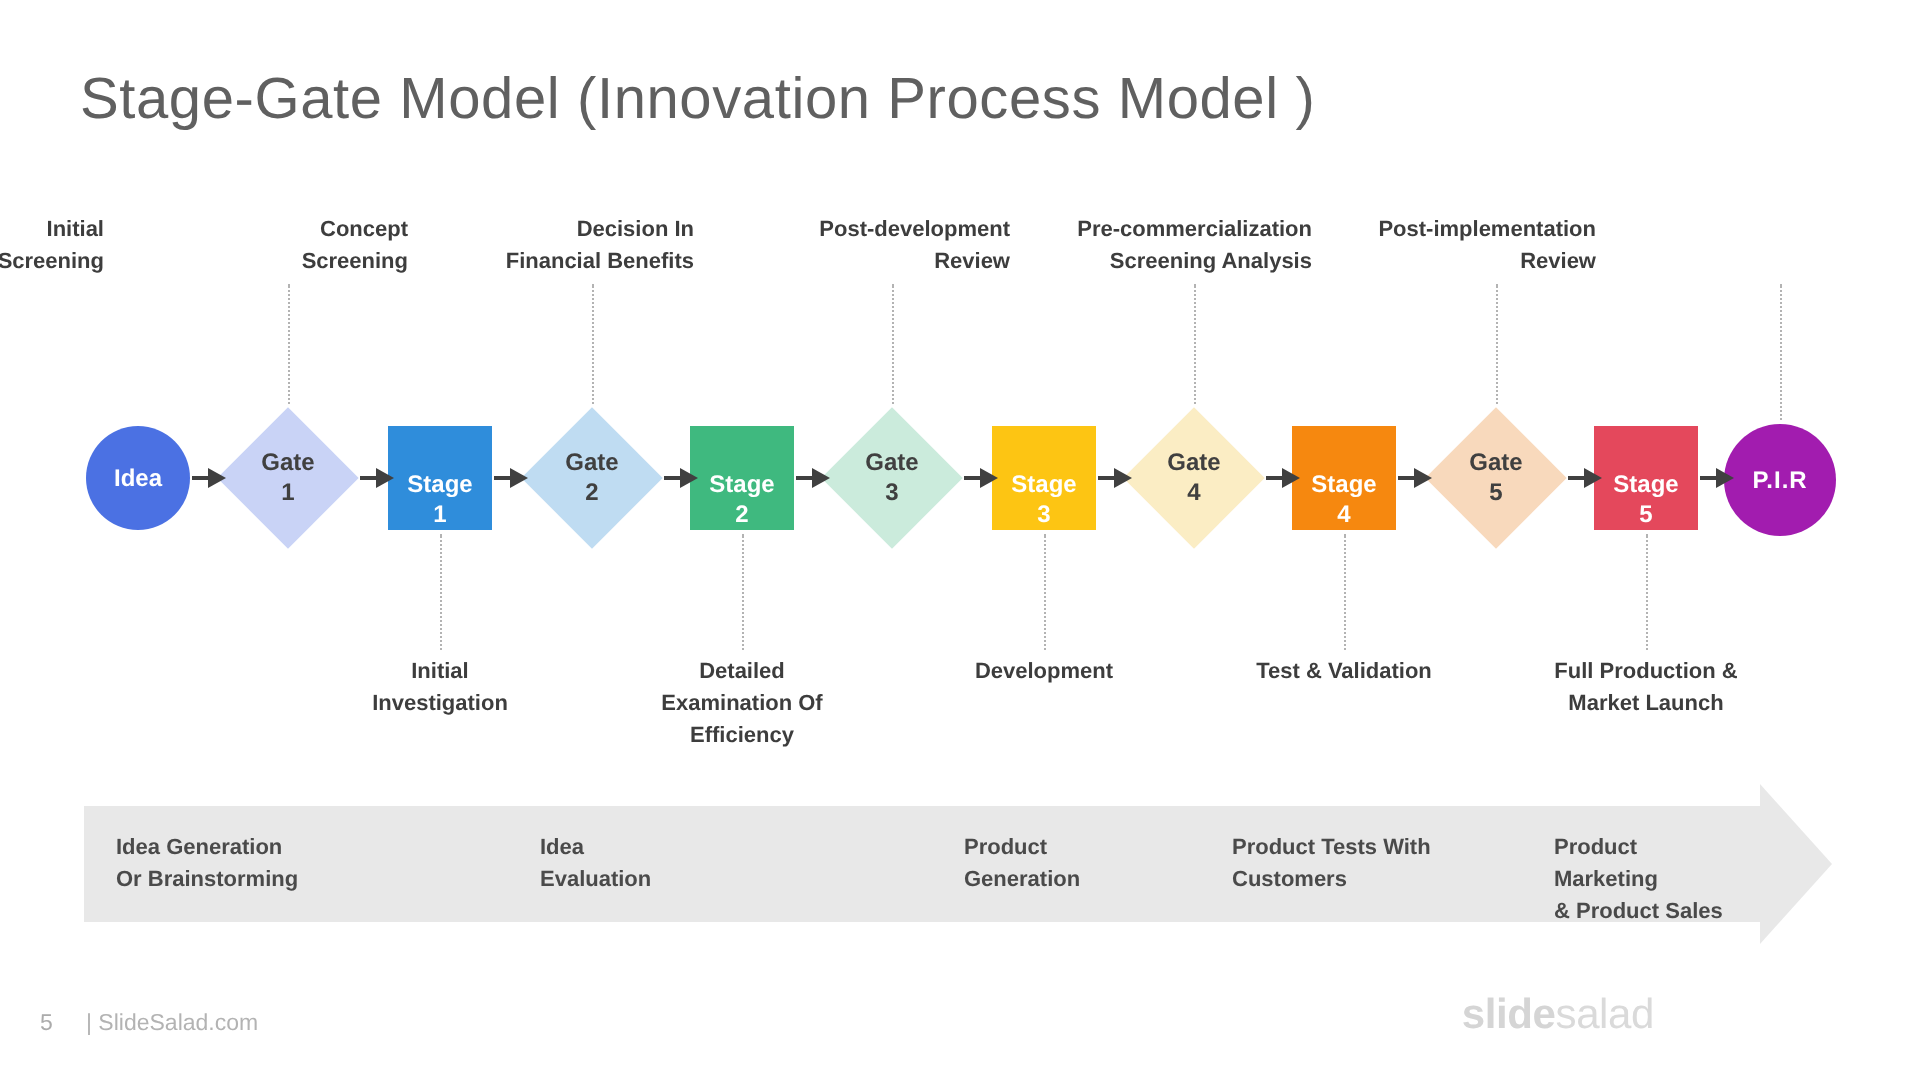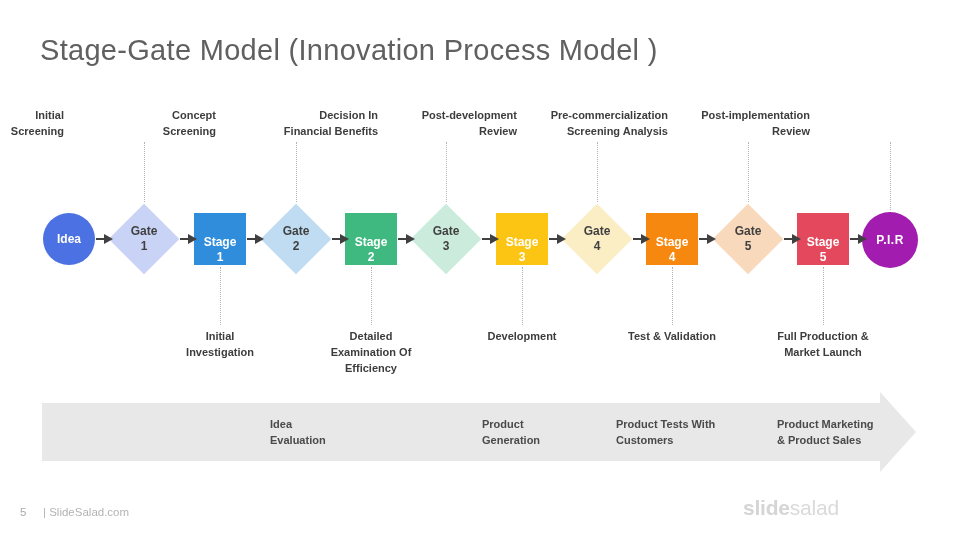--- a/index.html
+++ b/index.html
@@ -1,17 +1,17 @@
 <!DOCTYPE html>
 <html><head>
 <meta charset="utf-8">
 <style>
   html,body{margin:0;padding:0;background:#fff;}
   body{width:960px;height:540px;overflow:hidden;font-family:"Liberation Sans",sans-serif;}
-  .slide{position:relative;width:868px;height:540px;background:#ffffff;padding-left:12px;}
+  .slide{position:relative;width:868px;height:540px;background:#ffffff;}
 
   .title{position:absolute;left:40px;top:34px;font-size:29px;letter-spacing:.3px;color:#606060;white-space:nowrap;}
 
   
   .node-label{white-space:pre-line;text-align:center;font-weight:700;line-height:15px;}
   .circle{position:absolute;border-radius:50%;display:flex;align-items:center;justify-content:center;}
   .square{position:absolute;display:flex;align-items:flex-end;justify-content:center;}
   .circle .node-label,.square .node-label{color:#ffffff;font-size:12px;}
   .diamond{position:absolute;width:70px;height:70px;}
   .diamond .bg{position:absolute;left:10px;top:10px;width:50px;height:50px;transform:rotate(45deg);}
@@ -45,21 +45,21 @@
 <body>
 
 <div class="slide">
 
   <div class="title">Stage-Gate Model (Innovation Process Model )</div>
 
   <div class="top-label" style="right:816px">Initial
 Screening</div>
   <div class="top-label" style="right:664px">Concept
 Screening</div>
-  <div class="top-label" style="right:502px">Decision In
+  <div class="top-label" style="right:521px">Decision In
 Financial Benefits</div>
   <div class="top-label" style="right:363px">Post-development
 Review</div>
   <div class="top-label" style="right:212px">Pre-commercialization
 Screening Analysis</div>
   <div class="top-label" style="right:70px">Post-implementation
 Review</div>
 
   <div class="vdot" style="left:144px;top:142px;height:60px"></div>
   <div class="vdot" style="left:296px;top:142px;height:60px"></div>
@@ -154,20 +154,22 @@
   <div class="bottom-label" style="left:261px">Detailed
 Examination Of
 Efficiency</div>
   <div class="bottom-label" style="left:412px">Development</div>
   <div class="bottom-label" style="left:562px">Test &amp; Validation</div>
   <div class="bottom-label" style="left:713px">Full Production &amp;
 Market Launch</div>
 
   <div class="band" style="background: rgb(232, 232, 232);"></div>
   <div class="band-head" id="band-head" style="border-left-color: rgb(232, 232, 232);"></div>
+  <div class="band-item" style="left:58px">Idea Generation
+Or Brainstorming</div>
   <div class="band-item" style="left:270px">Idea
 Evaluation</div>
   <div class="band-item" style="left:482px">Product
 Generation</div>
   <div class="band-item" style="left:616px">Product Tests With
 Customers</div>
   <div class="band-item" style="left:777px">Product Marketing
 &amp; Product Sales</div>
 
   <div class="page-num">5</div>

